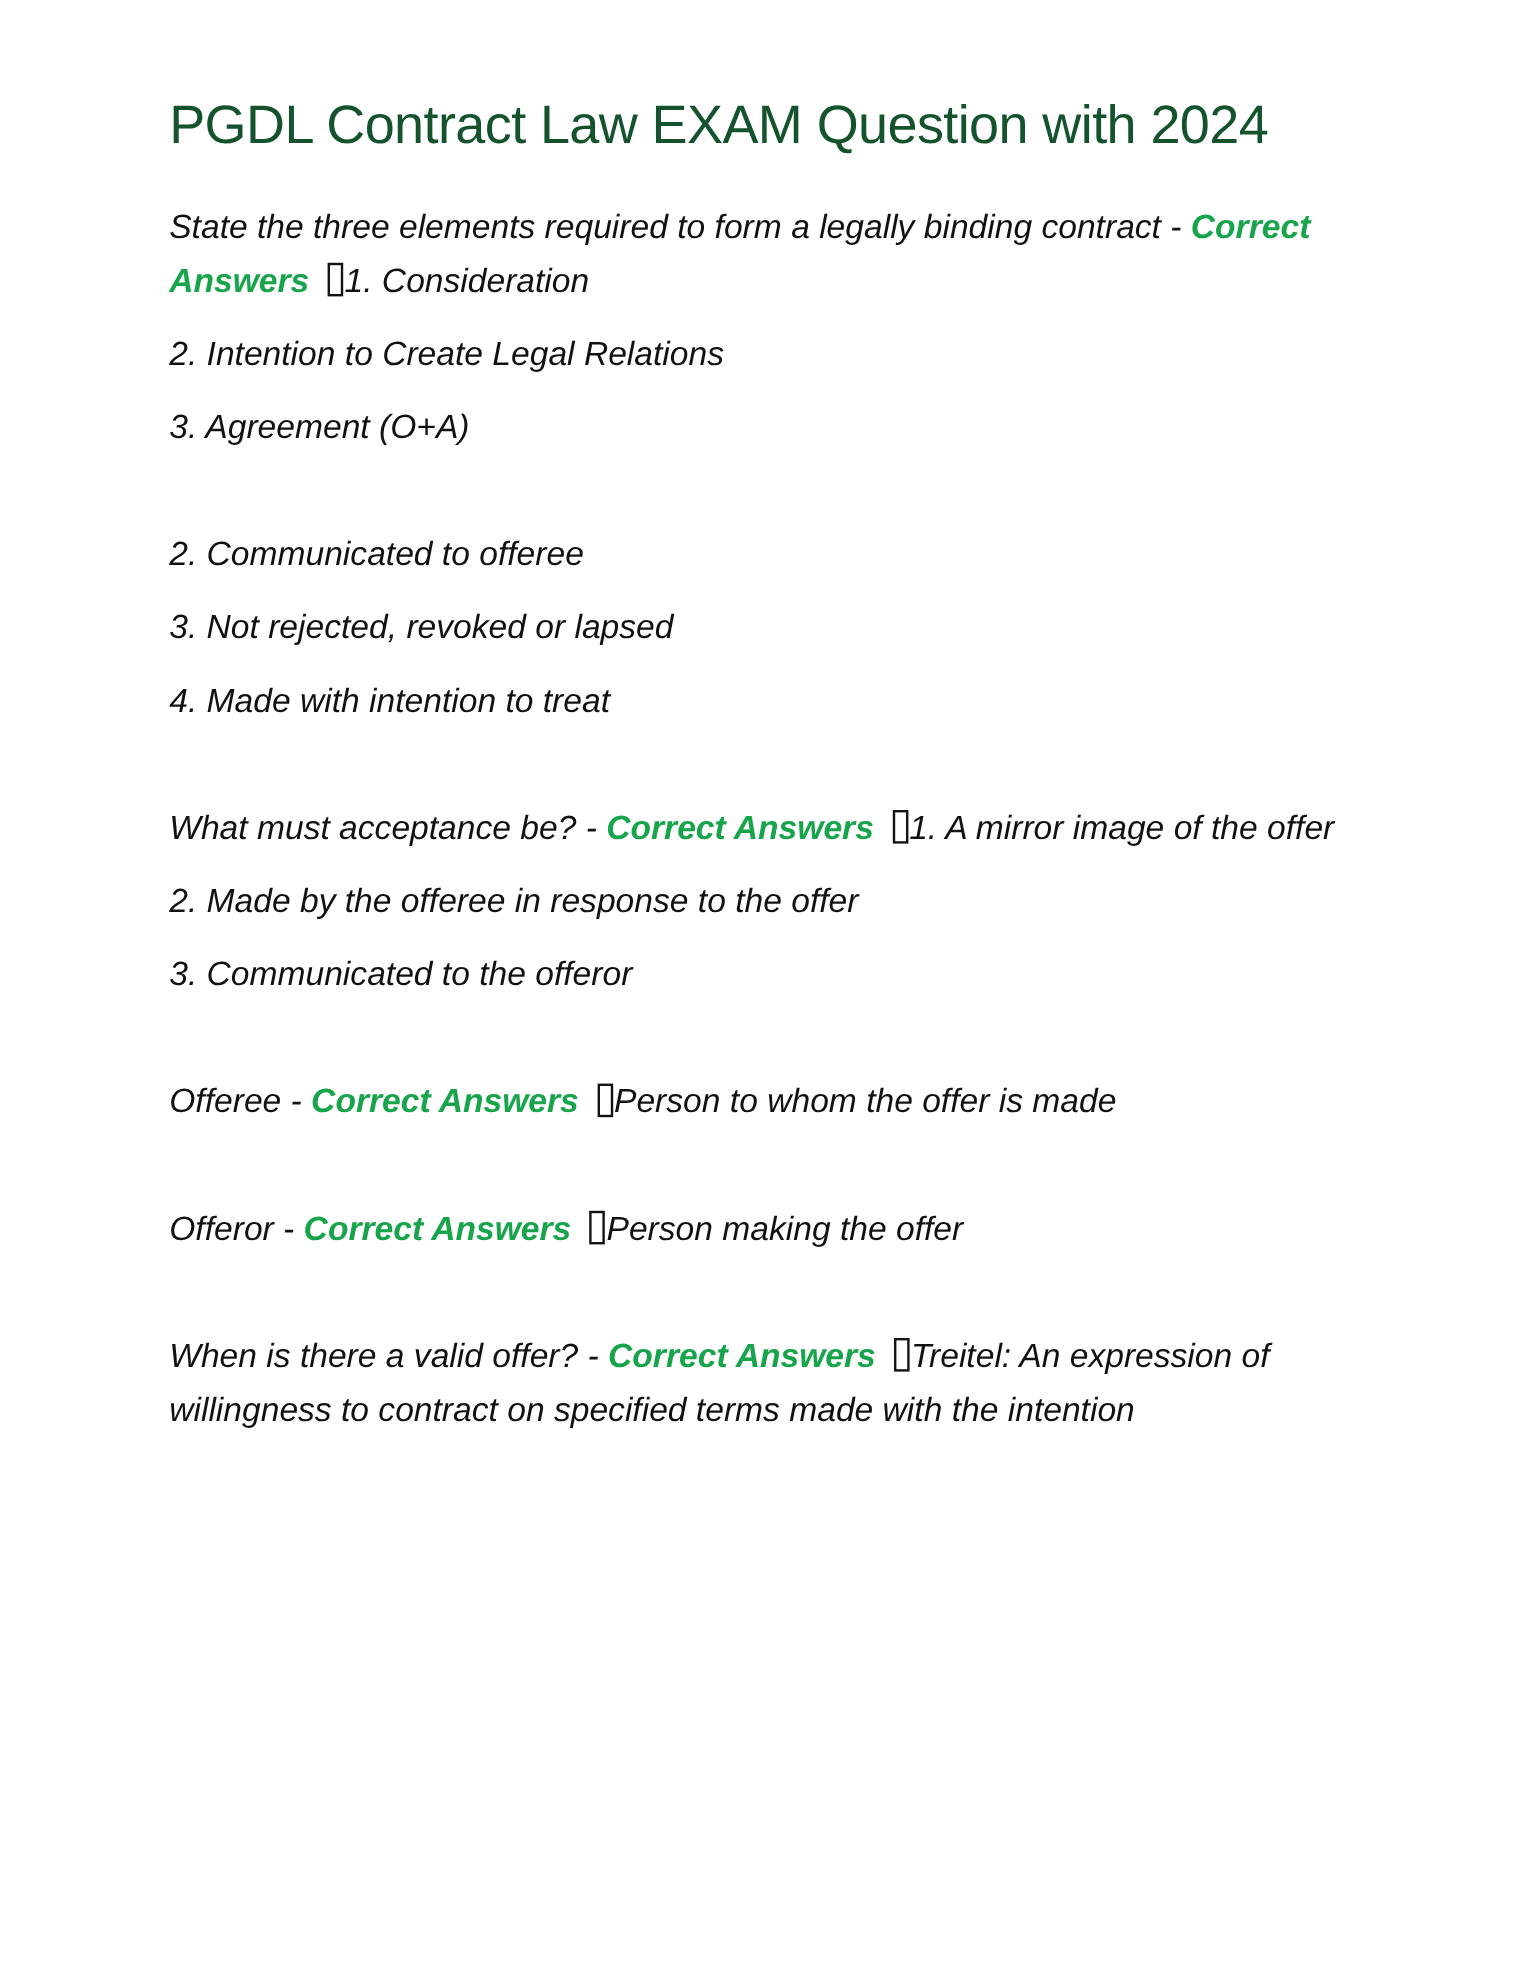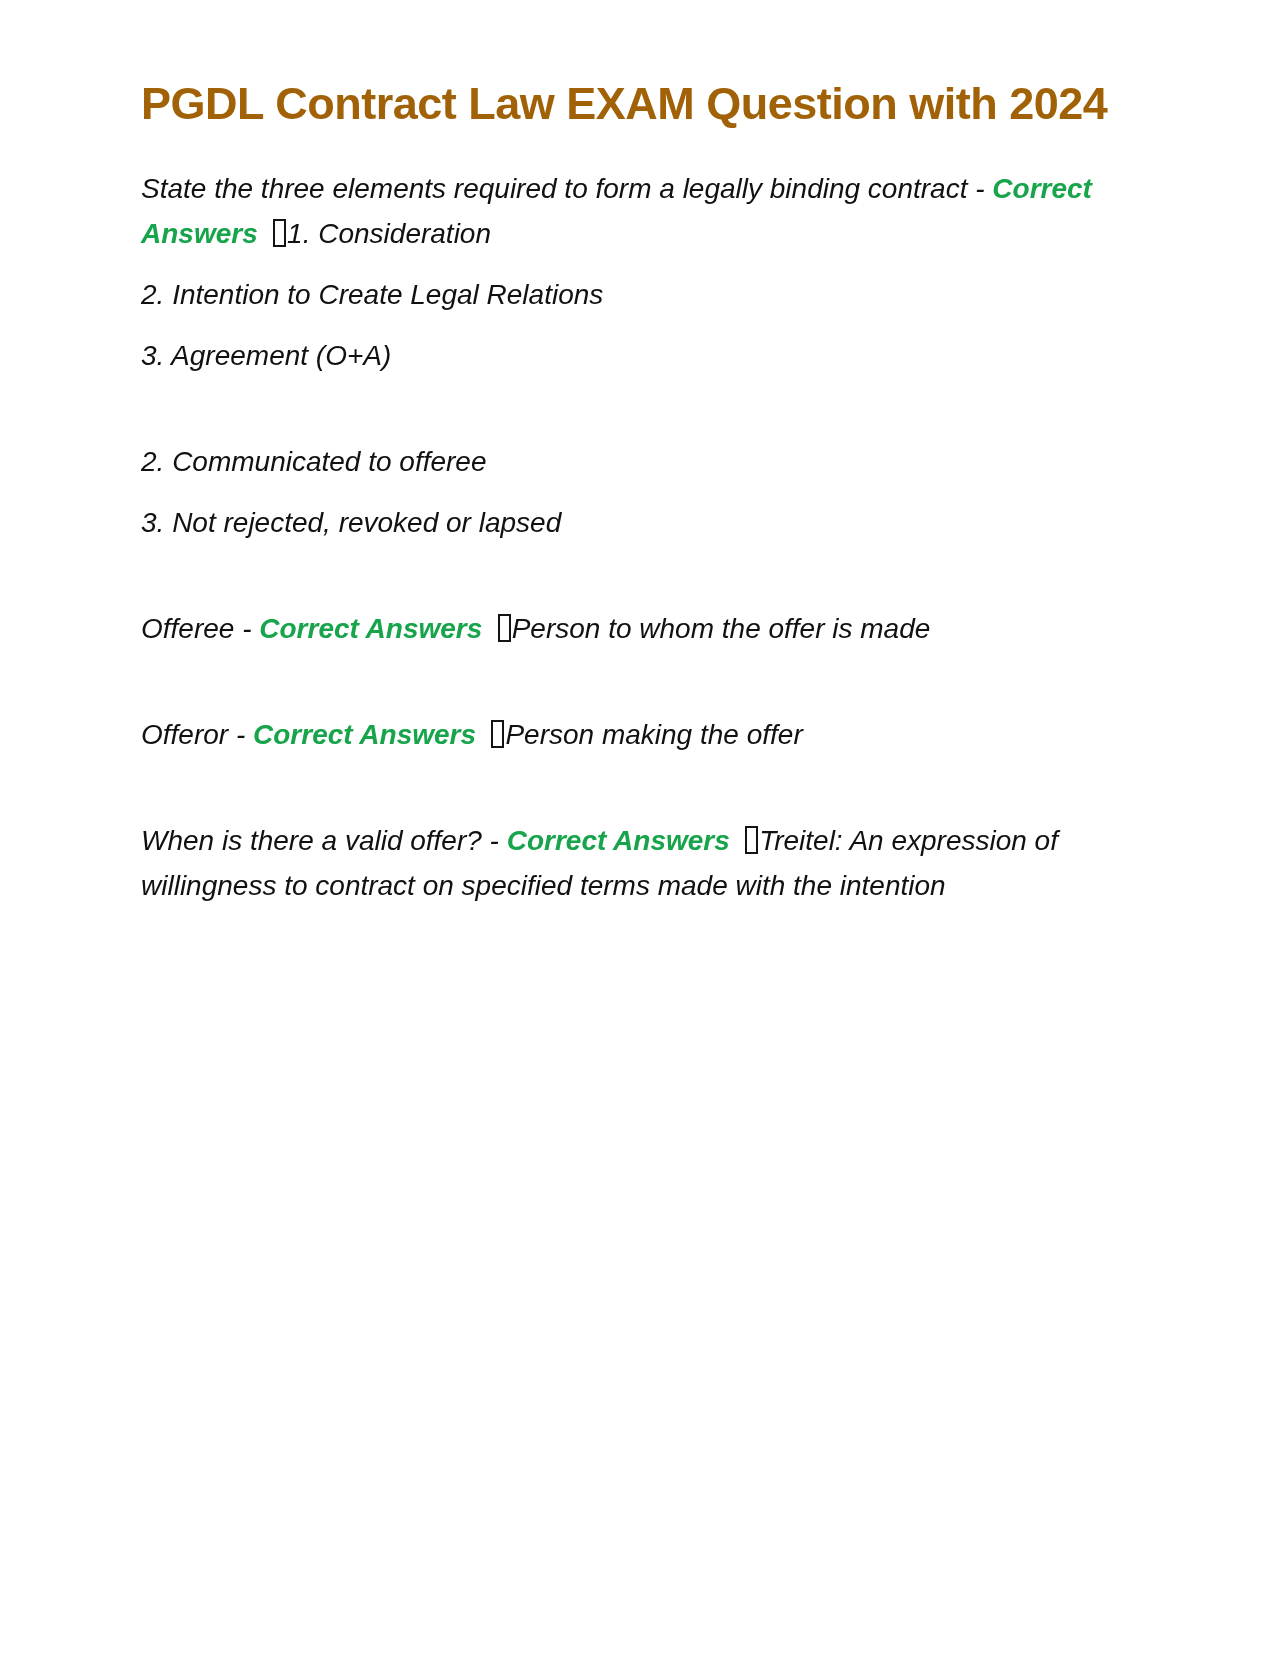--- a/index.html
+++ b/index.html
@@ -16,24 +16,24 @@
   }
   .page {
     width: 1280px;
     height: 1656px;
     background: var(--bg);
     padding: 72px 120px 0 141px;
     overflow: hidden;
   }
   .doc-title {
     font-size: 45px;
-    font-weight: 700;
+    font-weight: 400;
     line-height: 64px;
     letter-spacing: -0.5px;
-    color: #a16207;
+    color: #14532d;
     max-width: 980px;
     margin-bottom: 30px;
   }
   .para {
     font-size: 28px;
     line-height: 45px;
     margin-bottom: 16px;
     max-width: 1010px;
     color: var(--ink);
   }
@@ -63,22 +63,29 @@
   <div class="qa-block">
     <p class="para"><span>State the three elements required to form a legally binding contract -</span>
       <span class="ca-label">Correct Answers</span><span class="tofu"></span><span>1. Consideration</span></p>
     <p class="para">2. Intention to Create Legal Relations</p>
     <p class="para">3. Agreement (O+A)</p>
   </div>
 
   <div class="qa-block">
     <p class="para">2. Communicated to offeree</p>
     <p class="para">3. Not rejected, revoked or lapsed</p>
+    <p class="para">4. Made with intention to treat</p>
   </div>
 
+  <div class="qa-block">
+    <p class="para"><span>What must acceptance be? -</span>
+      <span class="ca-label">Correct Answers</span><span class="tofu"></span><span>1. A mirror image of the offer</span></p>
+    <p class="para">2. Made by the offeree in response to the offer</p>
+    <p class="para">3. Communicated to the offeror</p>
+  </div>
 
   <div class="qa-block">
     <p class="para"><span>Offeree -</span>
       <span class="ca-label">Correct Answers</span><span class="tofu"></span><span>Person to whom the offer is made</span></p>
   </div>
 
   <div class="qa-block">
     <p class="para"><span>Offeror -</span>
       <span class="ca-label">Correct Answers</span><span class="tofu"></span><span>Person making the offer</span></p>
   </div>

